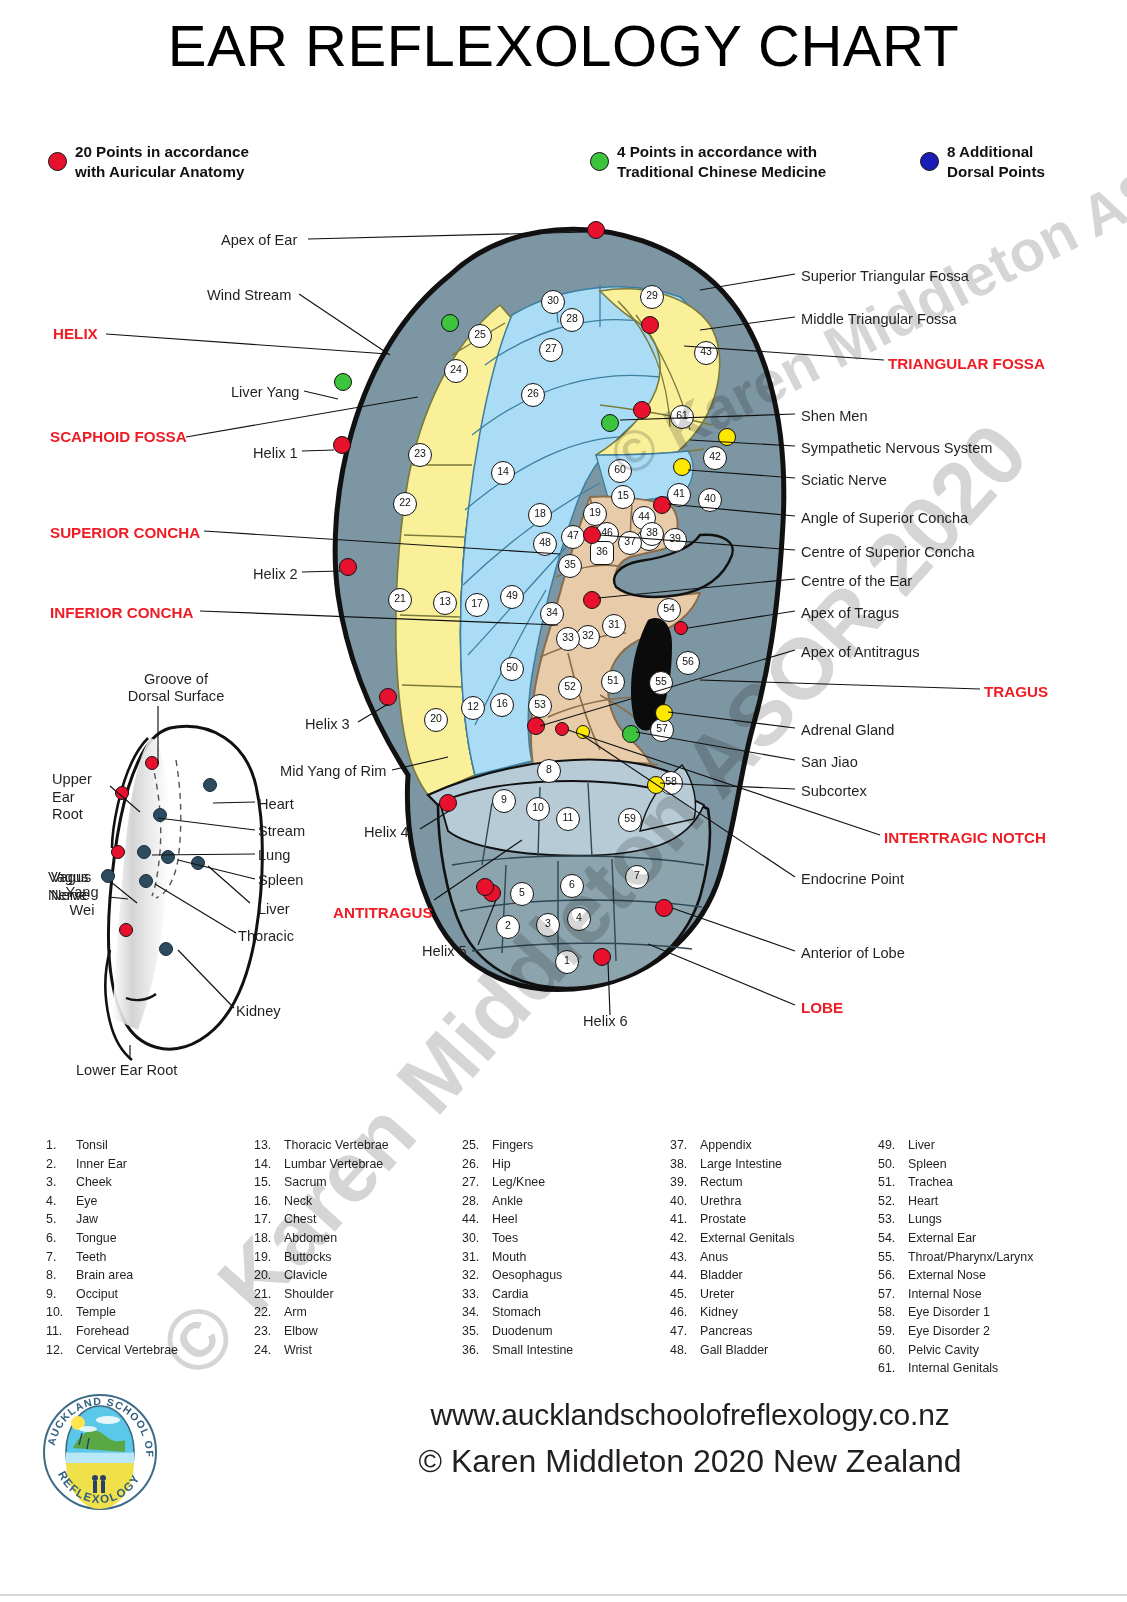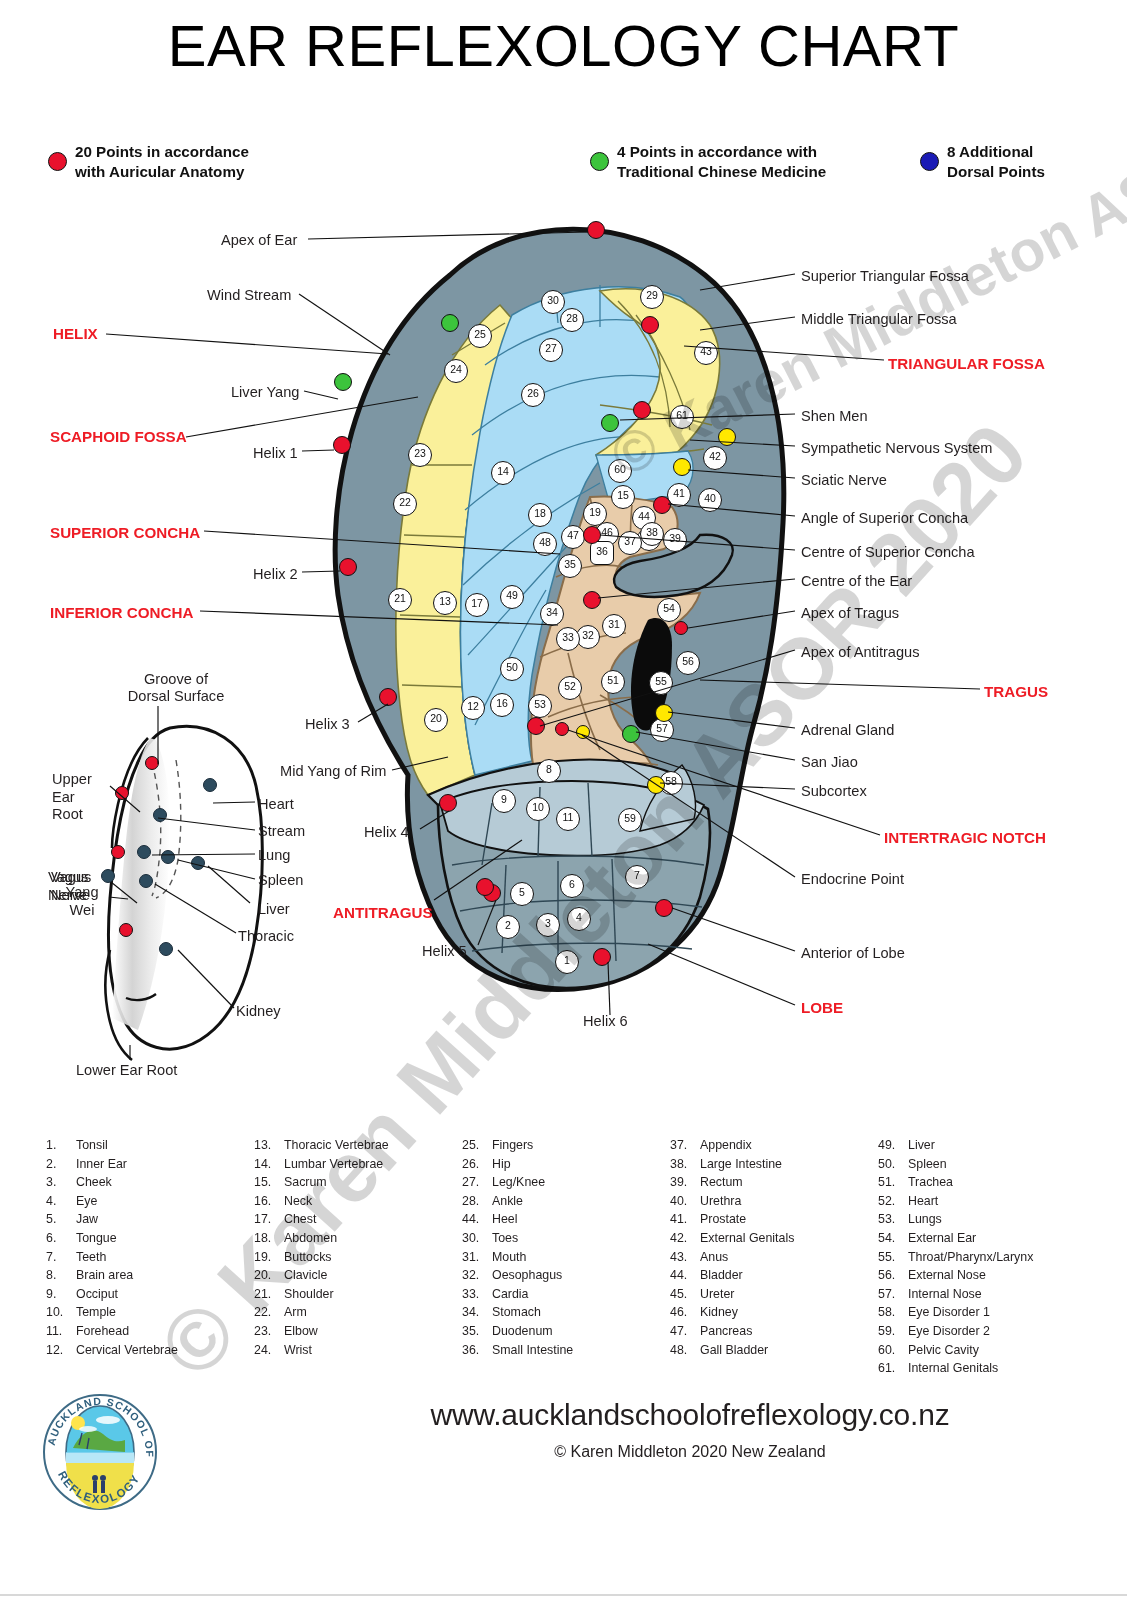--- a/index.html
+++ b/index.html
@@ -68,21 +68,21 @@
   .ptname{flex:1;}
 
   
   #footer{position:absolute;left:0;top:1385px;width:1127px;height:130px;}
   .site{
     position:absolute;left:320px;top:13px;width:740px;text-align:center;
     font-size:30px;color:#231f20;letter-spacing:-.2px;
   }
   .copy{
     position:absolute;left:320px;top:58px;width:740px;text-align:center;
-    font-size:16px;color:#231f20;
+    font-size:32px;color:#231f20;
   }
   #logo{position:absolute;left:40px;top:8px;width:120px;height:118px;}
 
   
   #wm{
     position:absolute;left:0;top:0;width:1127px;height:1602px;pointer-events:none;
     overflow:hidden;
   }
   .wmtext{
     position:absolute;color:#000;opacity:.16;font-weight:bold;white-space:nowrap;

